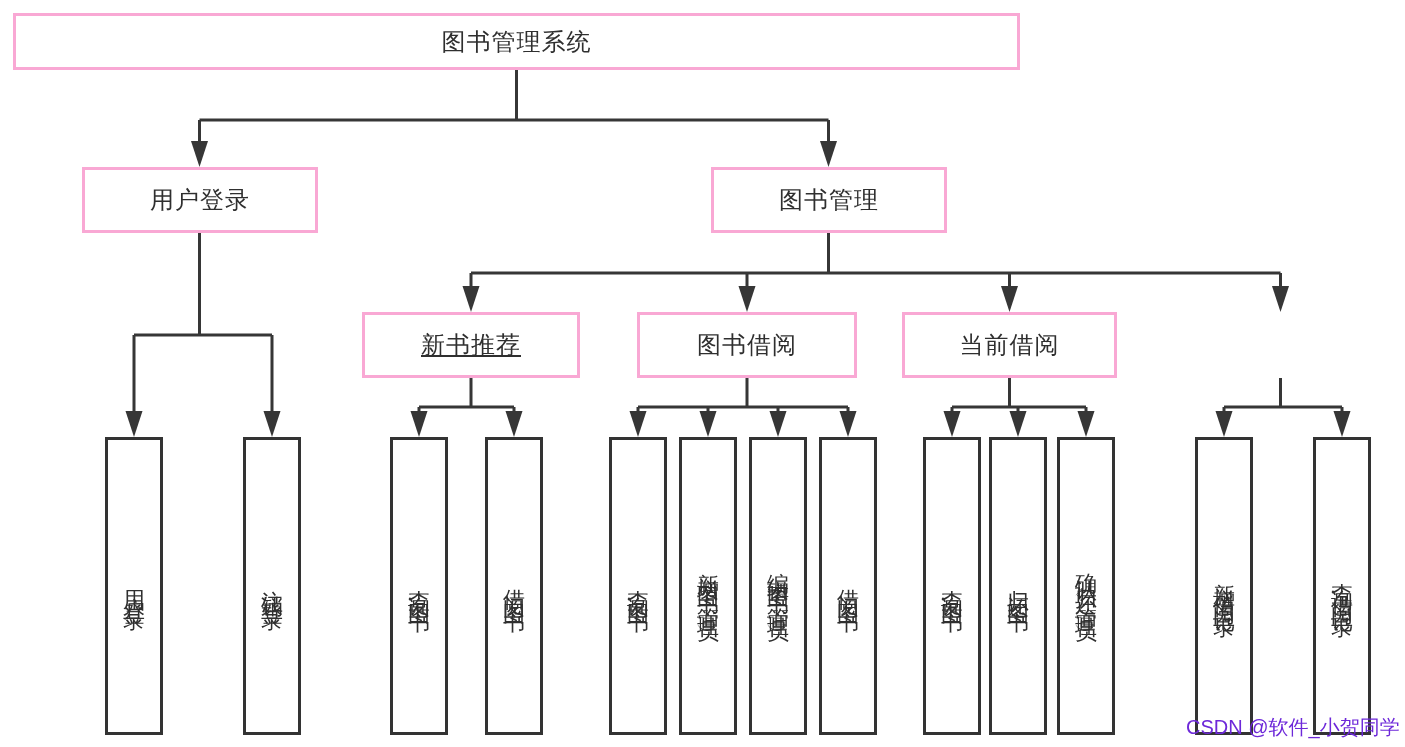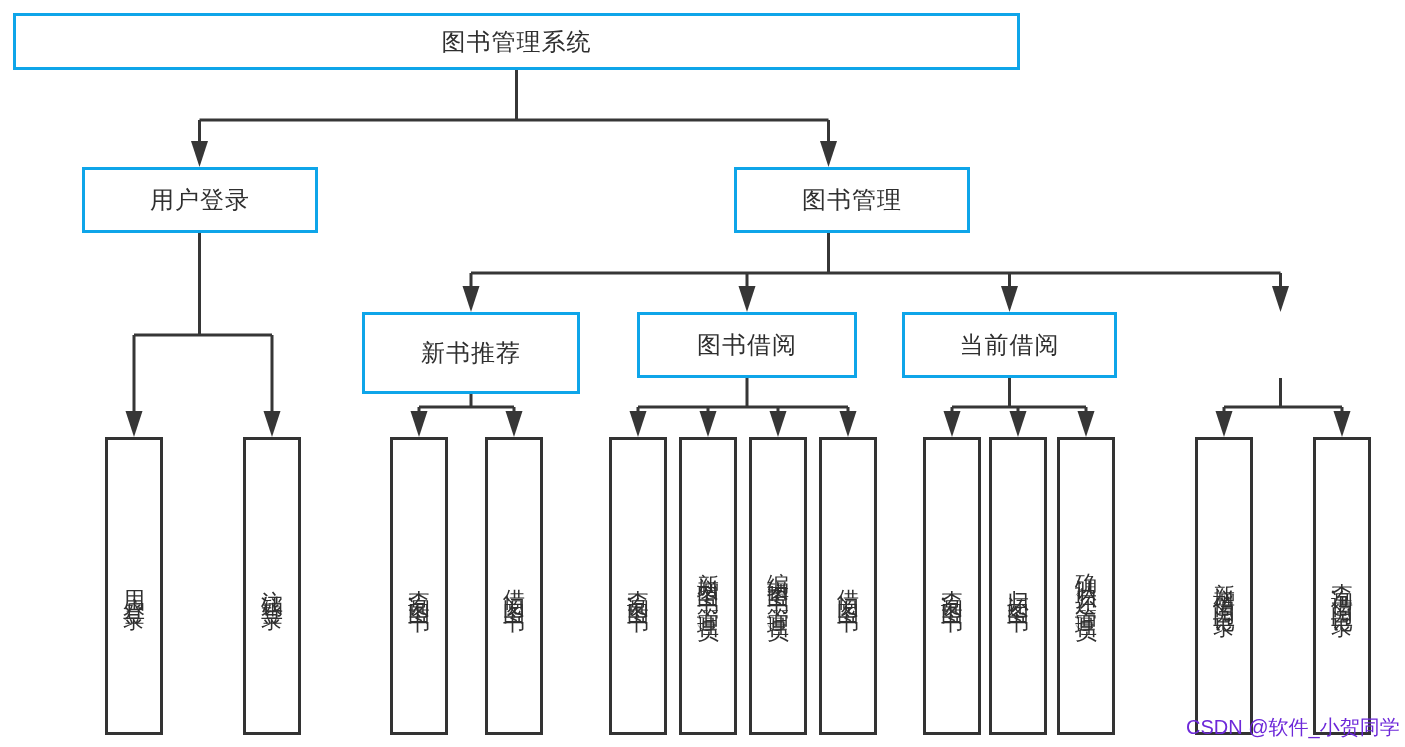--- a/index.html
+++ b/index.html
@@ -8,21 +8,21 @@
     width:1405px;height:747px;
     background:#ffffff;
     font-family:"Liberation Sans","DejaVu Sans",sans-serif;
     overflow:hidden;
   }
   .edges{position:absolute;left:0;top:0;width:1405px;height:747px;}
   .node{
     position:absolute;
     box-sizing:border-box;
     background:#ffffff;
-    border:3px solid #0ea5e9;
+    border:3px solid #f9a8d4;
     display:flex;align-items:center;justify-content:center;
     color:#2f2f2f;
     font-size:24px;
     letter-spacing:1px;
     z-index:2;
   }
   .leaf{
     position:absolute;
     box-sizing:border-box;
     background:#ffffff;
@@ -100,25 +100,25 @@
     </g>
   </svg>
 
   <div class="node" style="left:13px;top:13px;width:1007px;height:57px;">
     <span>图书管理系统</span>
   </div>
 
   <div class="node" style="left:82px;top:167px;width:236px;height:66px;">
     <span>用户登录</span>
   </div>
-  <div class="node" style="left:734px;top:167px;width:236px;height:66px;">
+  <div class="node" style="left:711px;top:167px;width:236px;height:66px;">
     <span>图书管理</span>
   </div>
 
-  <div class="node" style="left:362px;top:312px;width:218px;height:82px;">
+  <div class="node" style="left:362px;top:312px;width:218px;height:66px;text-decoration:underline;">
     <span>新书推荐</span>
   </div>
   <div class="node" style="left:637px;top:312px;width:220px;height:66px;">
     <span>图书借阅</span>
   </div>
   <div class="node" style="left:902px;top:312px;width:215px;height:66px;">
     <span>当前借阅</span>
   </div>
 
   <div class="leaf" style="left:105px;top:437px;width:58px;height:298px;">

